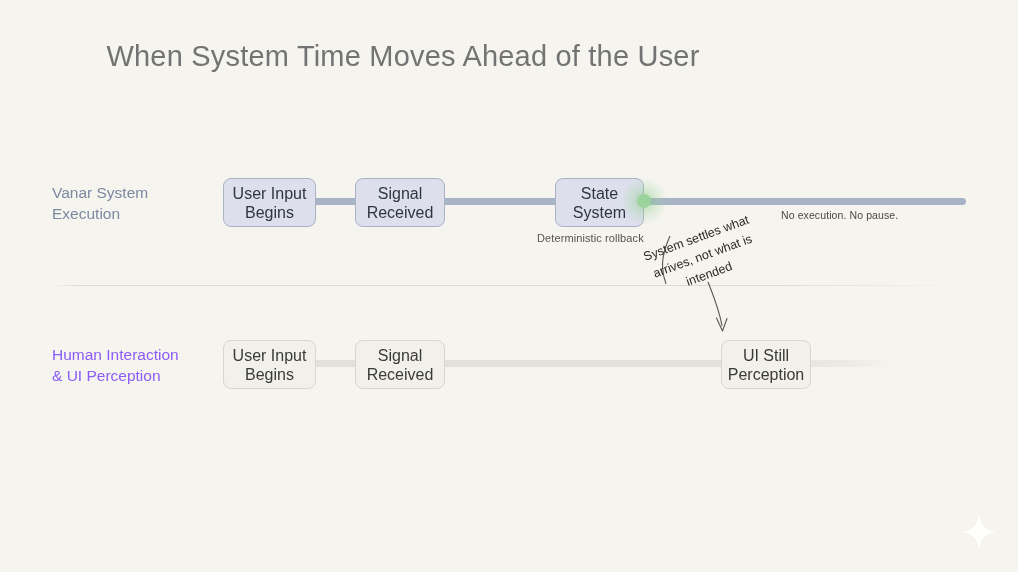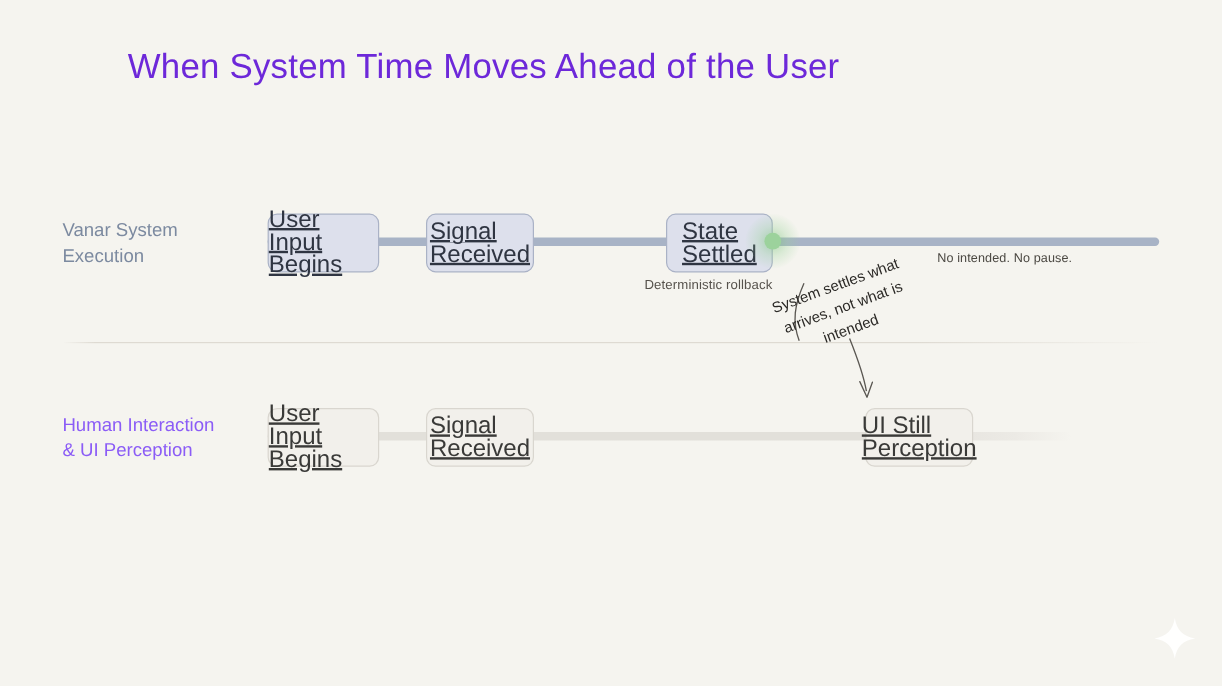--- a/index.html
+++ b/index.html
@@ -22,21 +22,21 @@
 
   
   #title {
     position: absolute;
     left: 0;
     top: 40px;
     width: 806px;
     text-align: center;
     font-size: 29px;
     font-weight: 400;
-    color: #6d28d9;
+    color: #737373;
     letter-spacing: 0.2px;
   }
 
   
   .row-label {
     position: absolute;
     font-size: 15.5px;
     line-height: 21px;
     font-weight: 400;
     white-space: pre-line;
@@ -71,29 +71,28 @@
     top: 360px;
     width: 670px;
     background: #e0ded8;
     background: linear-gradient(to right, #e2e0da 0%, #e2e0da 78%, #eceae5 93%, #f5f4ef 100%);
   }
 
   
   .node {
     position: absolute;
     border-radius: 8px;
-    text-align: left;
-    font-size: 20px;
+    text-align: center;
+    font-size: 16px;
     line-height: 19px;
     display: flex;
     align-items: center;
     justify-content: center;
     white-space: pre-line;
     box-sizing: border-box;
-    text-decoration: underline;
   }
   .node.top {
     background: #dde0ec;
     border: 1px solid #aab2c6;
     color: #2f3542;
     height: 49px;
     top: 178px;
   }
   .node.bottom {
     background: #f2f0eb;
@@ -203,27 +202,27 @@
   <div id="label-top" class="row-label">Vanar System
 Execution</div>
 
   <div id="track-top" class="track"></div>
 
   <div id="node-t1" class="node top">User Input
 Begins</div>
   <div id="node-t2" class="node top">Signal
 Received</div>
   <div id="node-t3" class="node top">State
-Settled</div>
+System</div>
 
   <div id="settle-glow"></div>
   <div id="settle-dot"></div>
 
   <div id="caption-deterministic">Deterministic rollback</div>
-  <div id="caption-norollback">No intended. No pause.</div>
+  <div id="caption-norollback">No execution. No pause.</div>
 
   <svg id="annotation-arrow" viewBox="0 0 100 108">
     <path d="M 20 4 C 12 22, 10 36, 16 52" stroke="#5a5752" stroke-width="1.1" fill="none"></path>
     <path d="M 58 50 C 66 70, 70 82, 72 94" stroke="#5a5752" stroke-width="1.1" fill="none"></path>
     <path d="M 66.5 86 L 72.5 99 L 77 86.5" stroke="#5a5752" stroke-width="1.1" fill="none" stroke-linecap="round" stroke-linejoin="round"></path>
   </svg>
 
   <div id="annotation">System settles what arrives, not what is intended</div>
 
   <div id="label-bottom" class="row-label">Human Interaction

